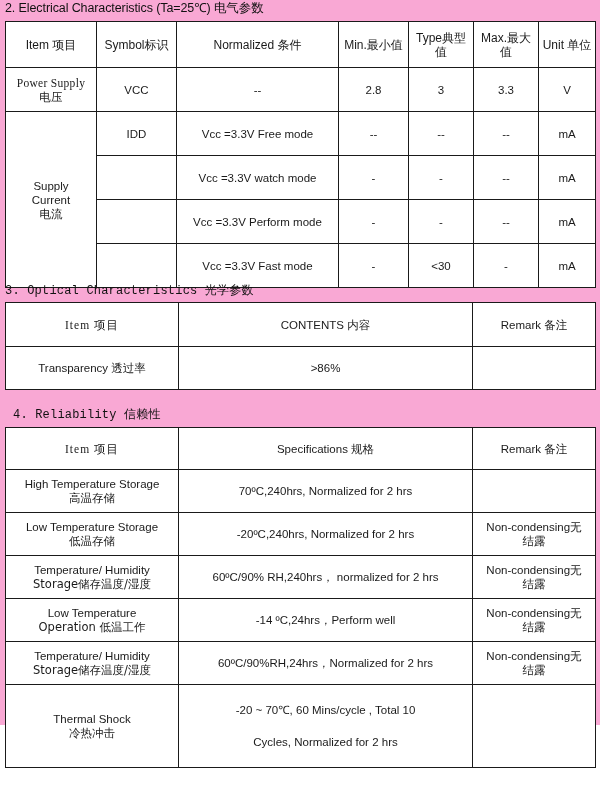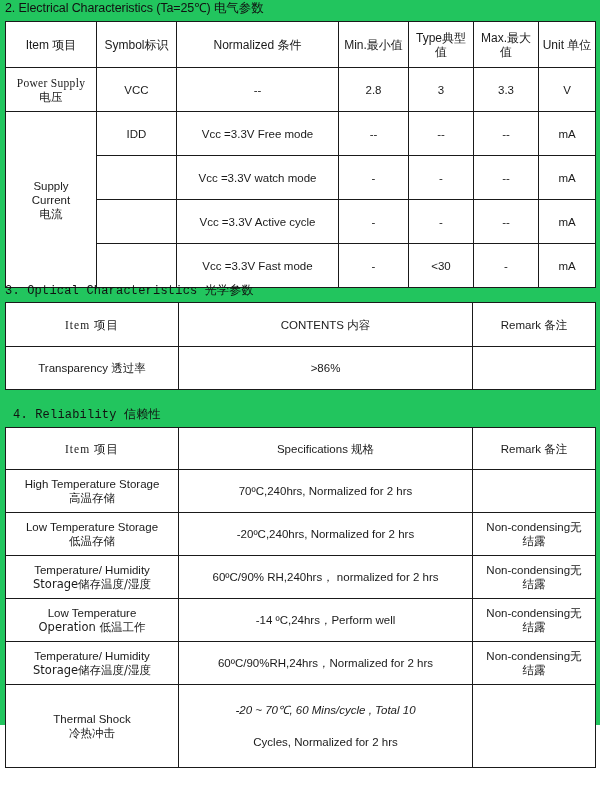--- a/index.html
+++ b/index.html
@@ -14,21 +14,21 @@
     color: #111111;
     overflow: hidden;
     position: relative;
   }
 
   .page {
     width: 600px;
     height: 725px;
     position: relative;
     box-sizing: border-box;
-    background: #22c55e;
+    background: #f9a8d4;
   }
 
   
   .section-head {
     font-size: 12.5px;
     line-height: 16px;
     color: #111;
     padding-left: 5px;
     white-space: nowrap;
   }
@@ -177,21 +177,21 @@
         <td class="cell-sans"></td>
         <td class="cell-sans">Vcc =3.3V watch mode</td>
         <td class="cell-sans">-</td>
         <td class="cell-sans">-</td>
         <td class="cell-sans">--</td>
         <td class="cell-sans">mA</td>
       </tr>
 
       <tr>
         <td class="cell-sans"></td>
-        <td class="cell-sans">Vcc =3.3V Active cycle</td>
+        <td class="cell-sans">Vcc =3.3V Perform mode</td>
         <td class="cell-sans">-</td>
         <td class="cell-sans">-</td>
         <td class="cell-sans">--</td>
         <td class="cell-sans">mA</td>
       </tr>
 
       <tr>
         <td class="cell-sans"></td>
         <td class="cell-sans">Vcc =3.3V Fast mode</td>
         <td class="cell-sans">-</td>
@@ -299,21 +299,21 @@
           <span class="stack cjk-inline">结露</span>
         </td>
       </tr>
 
       <tr>
         <td class="cell-sans tall two-line">
           <span class="stack">Thermal Shock</span>
           <span class="stack cjk-inline">冷热冲击</span>
         </td>
         <td class="cell-sans tall spec-text">
-          <span class="stack" style="margin-bottom:18px;font-style:italic;">-20 ~ 70℃, 60 Mins/cycle , Total 10</span>
+          <span class="stack" style="margin-bottom:18px;">-20 ~ 70℃, 60 Mins/cycle , Total 10</span>
           <span class="stack">Cycles, Normalized for 2 hrs</span>
         </td>
         <td class="cell-sans tall remark-text">
           <span class="stack"></span>
           <span class="stack cjk-inline"></span>
         </td>
       </tr>
     </tbody>
   </table>
 

